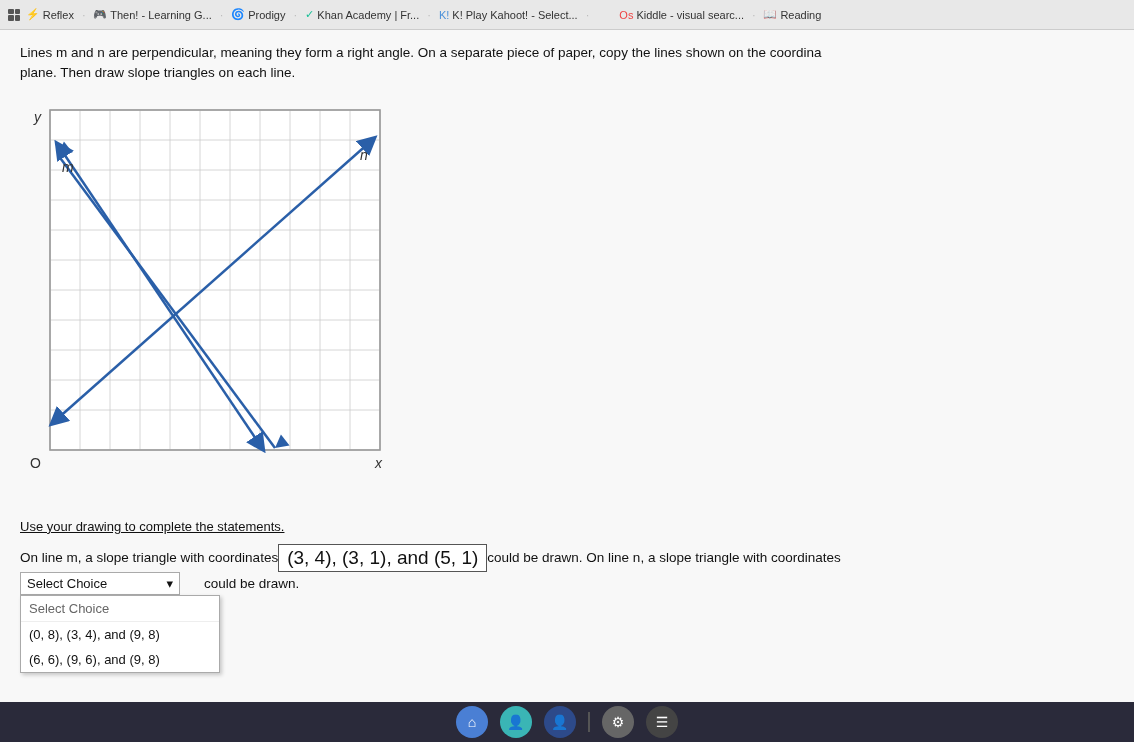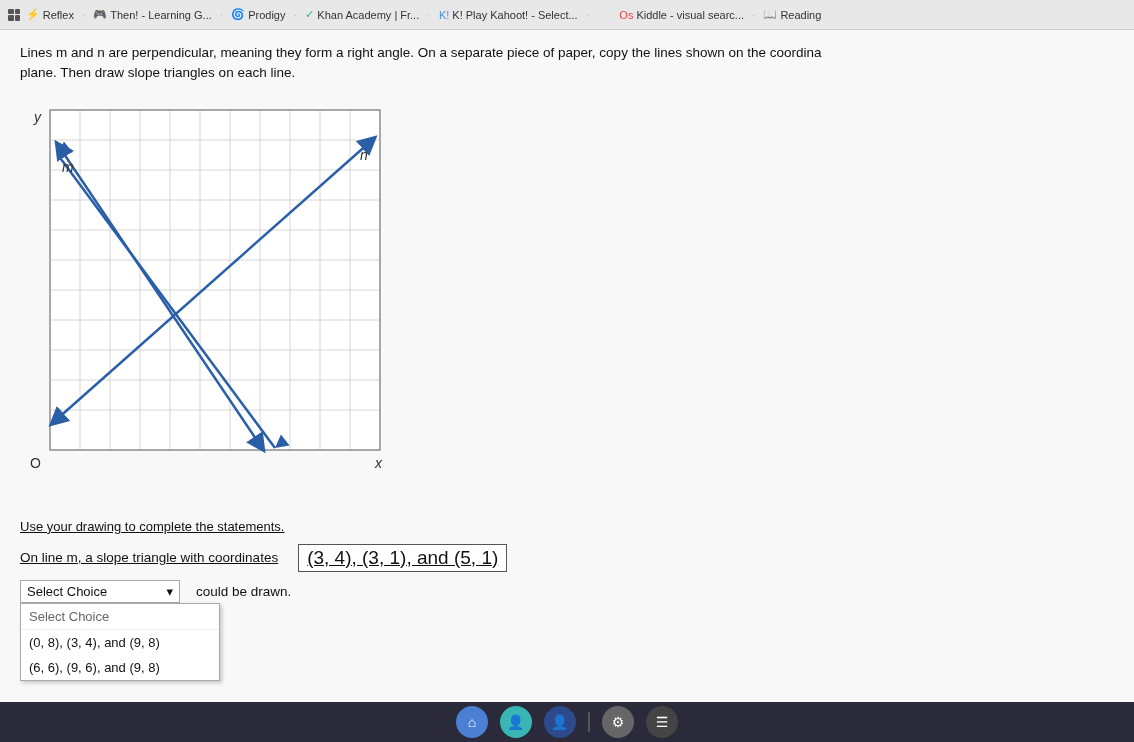--- a/index.html
+++ b/index.html
@@ -83,24 +83,22 @@
       font-size: 13px;
       margin-bottom: 10px;
       color: #111;
       text-decoration: underline;
     }
 
     .statement-row {
       display: flex;
       align-items: center;
       flex-wrap: wrap;
-      gap: 20px;
+      gap: 0;
       font-size: 13.5px;
-      margin-bottom: 8px;
-      text-decoration: underline;
     }
 
     
     .answer-box {
       display: inline-block;
       border: 1.5px solid #555;
       background: white;
       padding: 2px 8px;
       font-size: 19px;
       min-width: 180px;
@@ -305,20 +303,21 @@
     </svg>
   </div>
 
   
   <div class="statement-section">
     <div class="statement-label">Use your drawing to complete the statements.</div>
 
     <div class="statement-row">
       <span>On line m, a slope triangle with coordinates</span>
       <span class="answer-box">(3, 4), (3, 1), and (5, 1)</span>
+      <span>could be drawn.  On line n, a slope triangle with coordinates</span>
     </div>
 
     <div class="second-row">
       <div class="select-choice-wrapper">
         <div class="select-choice-btn">
           <span>Select Choice</span>
           <span>▾</span>
         </div>
         
         <div class="open-dropdown">
@@ -326,21 +325,21 @@
             <span>Select Choice</span>
           </div>
           <div class="opt">
             <span>(0, 8), (3, 4), and (9, 8)</span>
           </div>
           <div class="opt">
             <span>(6, 6), (9, 6), and (9, 8)</span>
           </div>
         </div>
       </div>
-      <span style="padding-top:4px;">could be drawn.</span>
+      <span style="padding-top:4px;margin-left:8px;">could be drawn.</span>
     </div>
   </div>
 
 </div>
 
 <div class="taskbar">
   <div class="taskbar-icon blue">⌂</div>
   <div class="taskbar-icon teal">👤</div>
   <div class="taskbar-icon dark-blue">👤</div>
   <div class="taskbar-divider"></div>

